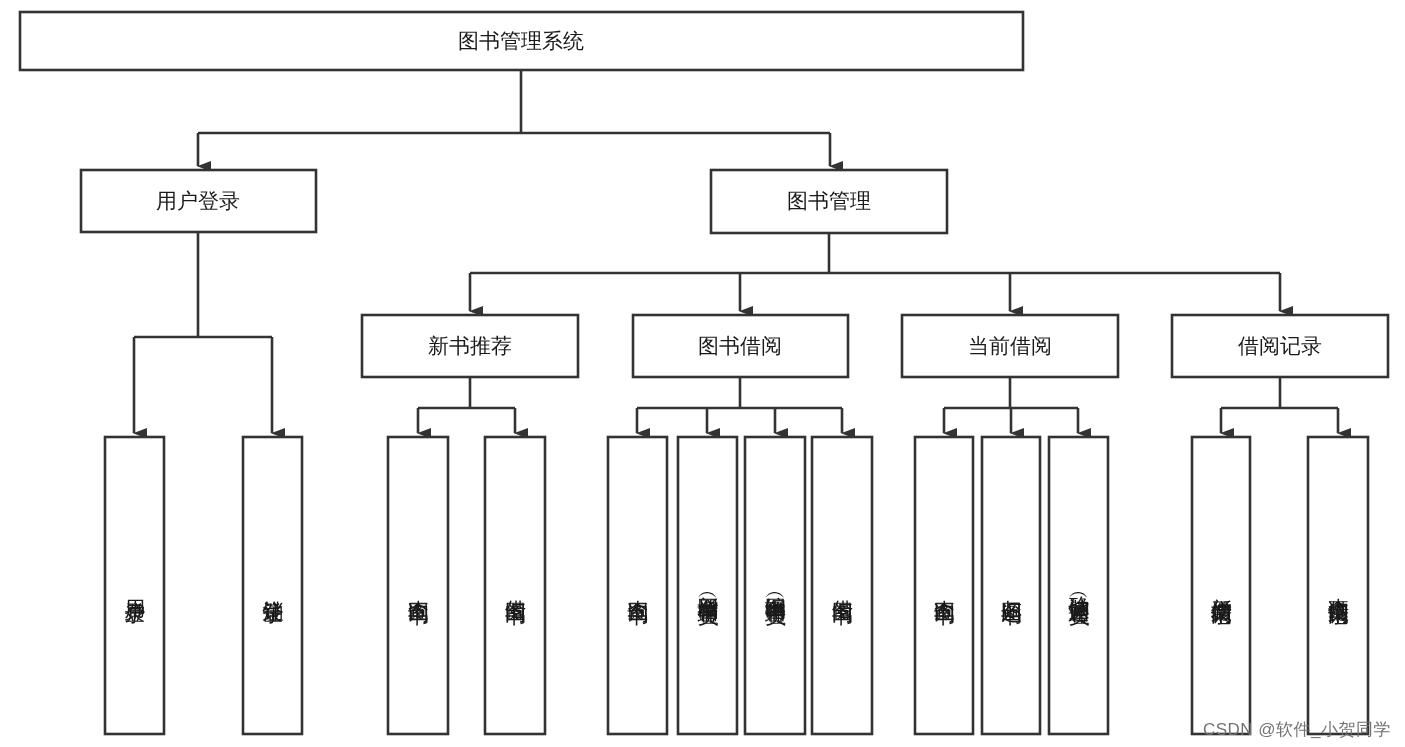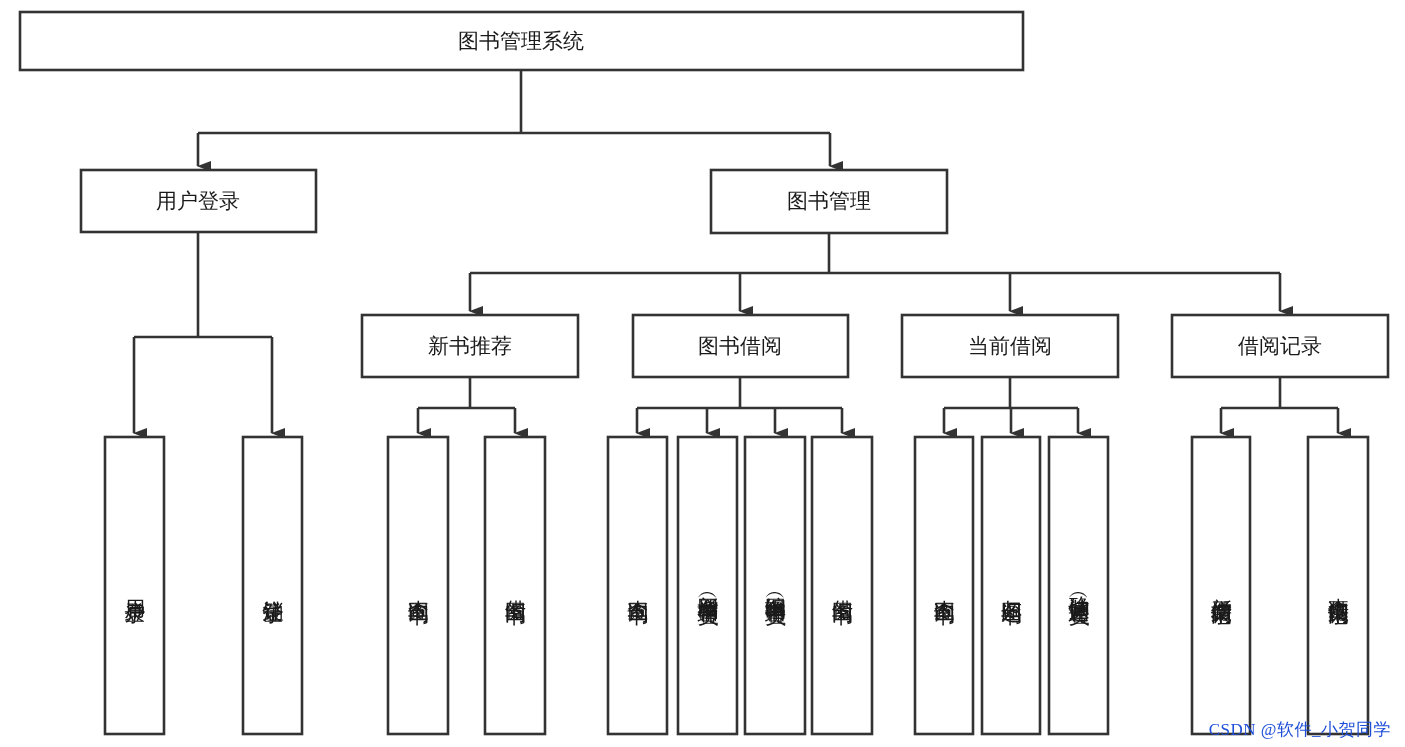--- a/index.html
+++ b/index.html
@@ -61,23 +61,23 @@
     align-items: center;
     justify-content: center;
     text-align: center;
     white-space: nowrap;
     pointer-events: none;
   }
   .watermark {
     position: absolute;
     right: 14px;
     bottom: 6px;
-    font-family: Liberation Serif, serif;
+    font-family: Liberation Sans, sans-serif;
     font-size: 17px;
-    color: #1d4ed8;
+    color: #737373;
     letter-spacing: 0.5px;
     white-space: nowrap;
   }
 </style>
 </head>
 <body>
 
 <div id="diagram-root">
 
   <svg class="diagram-svg" viewBox="0 0 1405 747">

